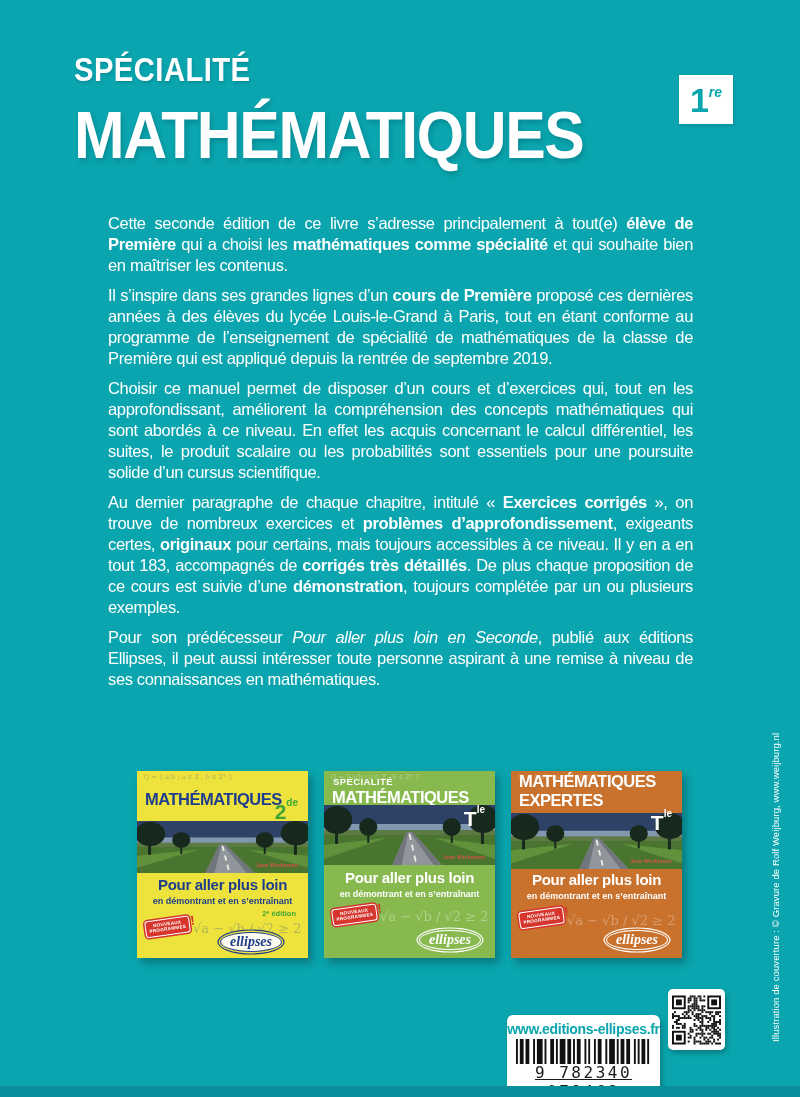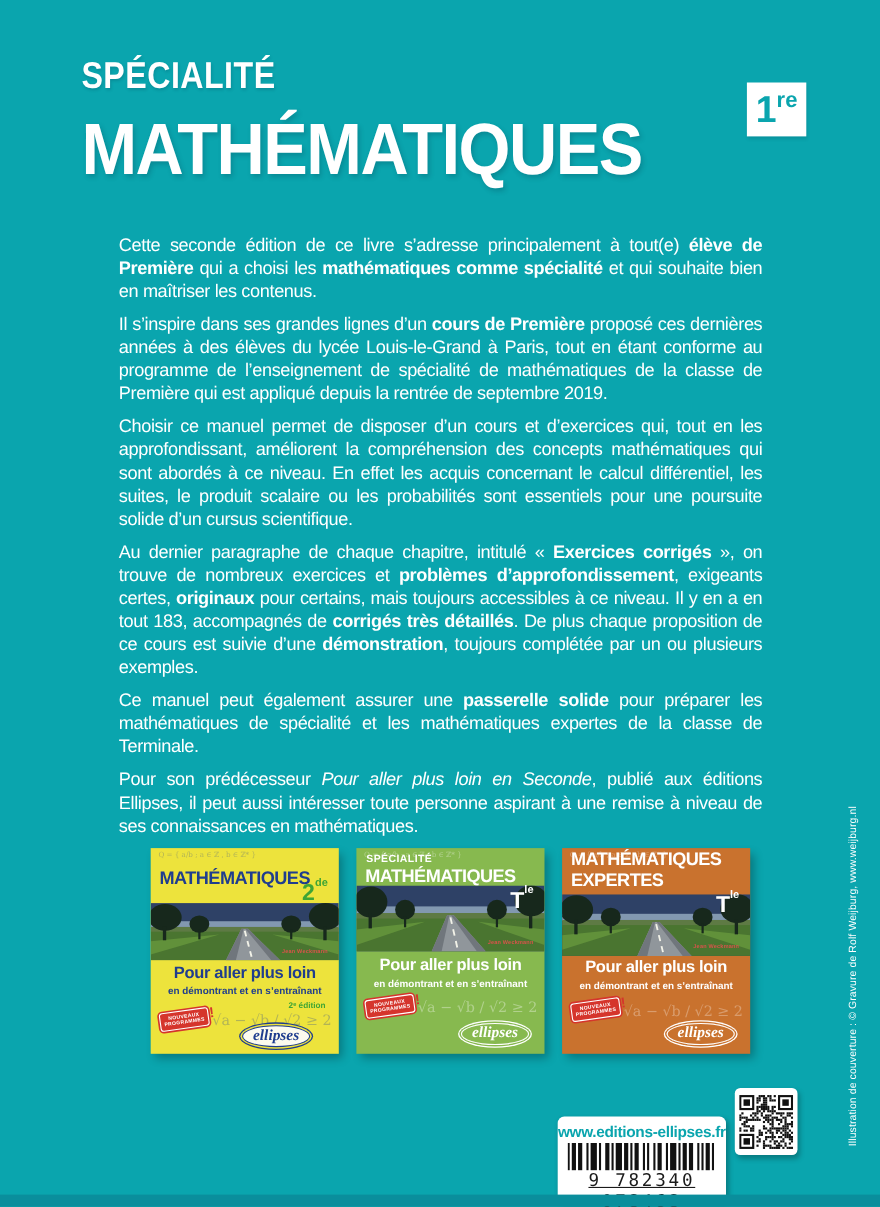--- a/index.html
+++ b/index.html
@@ -5,21 +5,21 @@
   html,body{margin:0;padding:0;}
   body{width:800px;height:1097px;background:#0AA5AE;font-family:"Liberation Sans",sans-serif;overflow:hidden;}
   .page{position:relative;width:800px;height:1097px;background:#0AA5AE;}
 
   
   .header{position:absolute;left:74px;top:50px;color:#fff;}
   .kicker{font-size:34px;font-weight:bold;letter-spacing:.5px;transform:scaleX(.86);transform-origin:left;white-space:nowrap;text-shadow:1px 2px 3px rgba(0,40,60,.18);}
   .title{margin-top:8px;font-size:66px;font-weight:bold;letter-spacing:-1.5px;transform:scaleX(.92);transform-origin:left;white-space:nowrap;text-shadow:2px 3px 5px rgba(0,40,60,.22);}
   .badge{position:absolute;left:679px;top:75px;width:54px;height:49px;background:#fff;color:#0AA5AE;display:flex;align-items:center;justify-content:center;font-weight:bold;box-shadow:1px 2px 3px rgba(0,40,60,.15);}
   .badge .num{font-size:34px;line-height:34px;}
-  .badge sup{font-size:20px;font-weight:bold;position:relative;top:-8px;}
+  .badge sup{font-size:14px;font-weight:bold;position:relative;top:-8px;font-style:italic;}
 
   
   .body-text{position:absolute;left:108px;top:213px;width:585px;color:#fff;font-size:16.5px;line-height:21px;letter-spacing:-.35px;text-align:justify;}
   .body-text p{margin:0 0 9px 0;}
   .body-text b{font-weight:bold;}
 
   
   .books{position:absolute;left:137px;top:771px;display:flex;gap:16px;}
   .bk-card{position:relative;width:171px;height:187px;box-shadow:4px 5px 8px rgba(0,0,0,.28);overflow:hidden;}
   .bk-kicker{margin:5px 9px 0;font-size:9.5px;font-weight:bold;letter-spacing:.4px;}
@@ -65,21 +65,20 @@
   <div class="badge">
     <span class="num">1</span>
       <sup>re</sup>
   </div>
 
   <main class="body-text">
       <p><span>Cette seconde édition de ce livre s’adresse principalement à tout(e) </span><b>élève de Première</b><span> qui a choisi les </span><b>mathématiques comme spécialité</b><span> et qui souhaite bien en maîtriser les contenus.</span></p>
       <p><span>Il s’inspire dans ses grandes lignes d’un </span><b>cours de Première</b><span> proposé ces dernières années à des élèves du lycée Louis-le-Grand à Paris, tout en étant conforme au programme de l’enseignement de spécialité de mathématiques de la classe de Première qui est appliqué depuis la rentrée de septembre 2019.</span></p>
       <p><span>Choisir ce manuel permet de disposer d’un cours et d’exercices qui, tout en les approfondissant, améliorent la compréhension des concepts mathématiques qui sont abordés à ce niveau. En effet les acquis concernant le calcul différentiel, les suites, le produit scalaire ou les probabilités sont essentiels pour une poursuite solide d’un cursus scientifique.</span></p>
       <p><span>Au dernier paragraphe de chaque chapitre, intitulé « </span><b>Exercices corrigés</b><span> », on trouve de nombreux exercices et </span><b>problèmes d’approfondissement</b><span>, exigeants certes, </span><b>originaux</b><span> pour certains, mais toujours accessibles à ce niveau. Il y en a en tout 183, accompagnés de </span><b>corrigés très détaillés</b><span>. De plus chaque proposition de ce cours est suivie d’une </span><b>démonstration</b><span>, toujours complétée par un ou plusieurs exemples.</span></p>
-      <p><span>Ce manuel peut également assurer une </span><b>passerelle solide</b><span> pour préparer les mathématiques de spécialité et les mathématiques expertes de la classe de Terminale.</span></p>
       <p><span>Pour son prédécesseur </span><i>Pour aller plus loin en Seconde</i><span>, publié aux éditions Ellipses, il peut aussi intéresser toute personne aspirant à une remise à niveau de ses connaissances en mathématiques.</span></p>
     </main>
 
   <section class="books">
       <div class="bk-card" style="background: rgb(237, 227, 60);">
         <div class="bk-formula-top" style="color: rgba(40, 70, 150, 0.3);">Q = { a∕b ; a ∈ ℤ , b ∈ ℤ* }</div>
         <div class="bk-title" style="color: rgb(31, 61, 142); margin-top: 20px;">MATHÉMATIQUES</div>
         <div class="road-wrap" style="top: 50px; height: 52px;">
           <svg viewBox="0 0 170 60" preserveAspectRatio="none">
             <rect width="170" height="60" fill="#2E4166"></rect>

